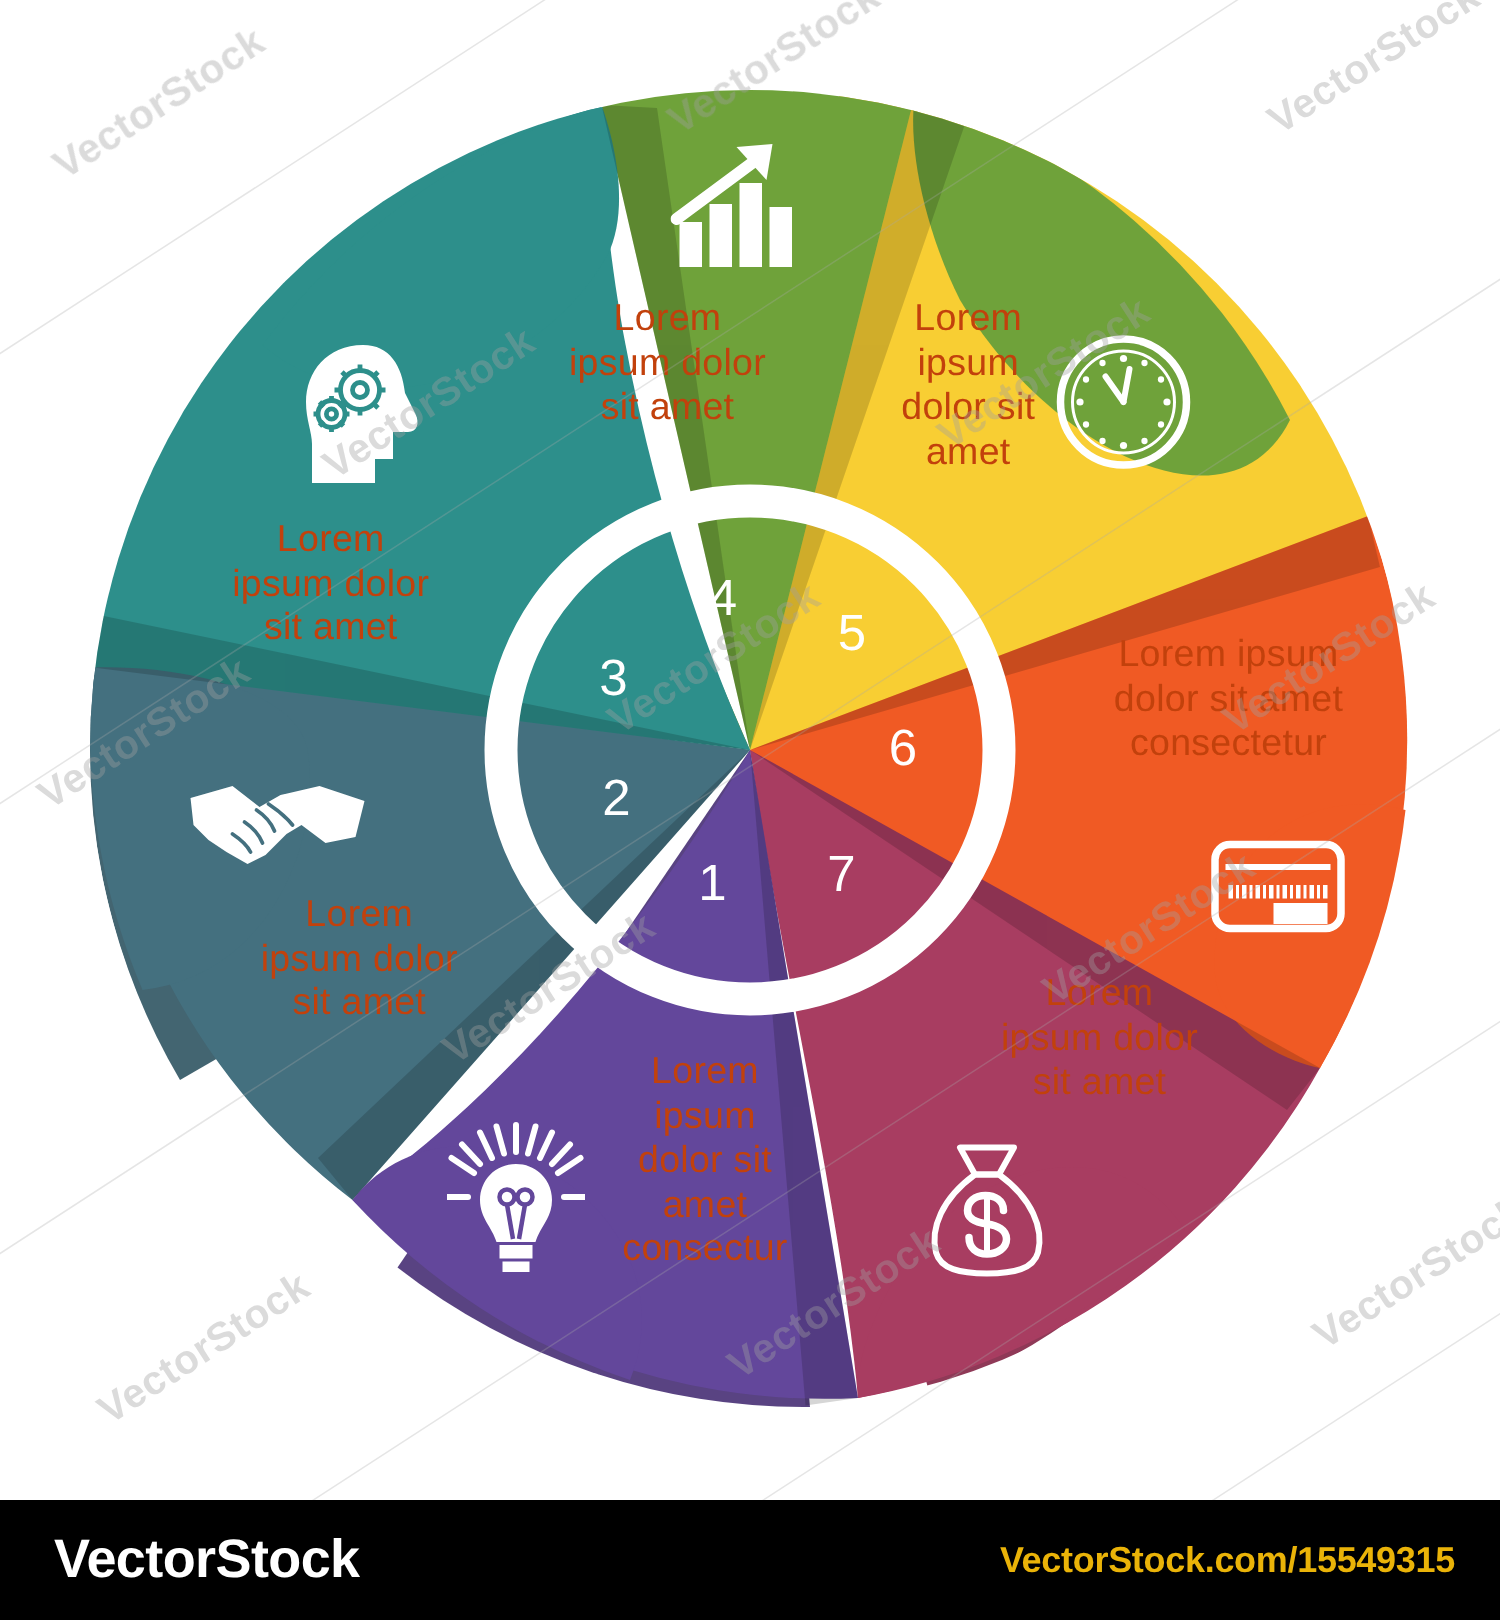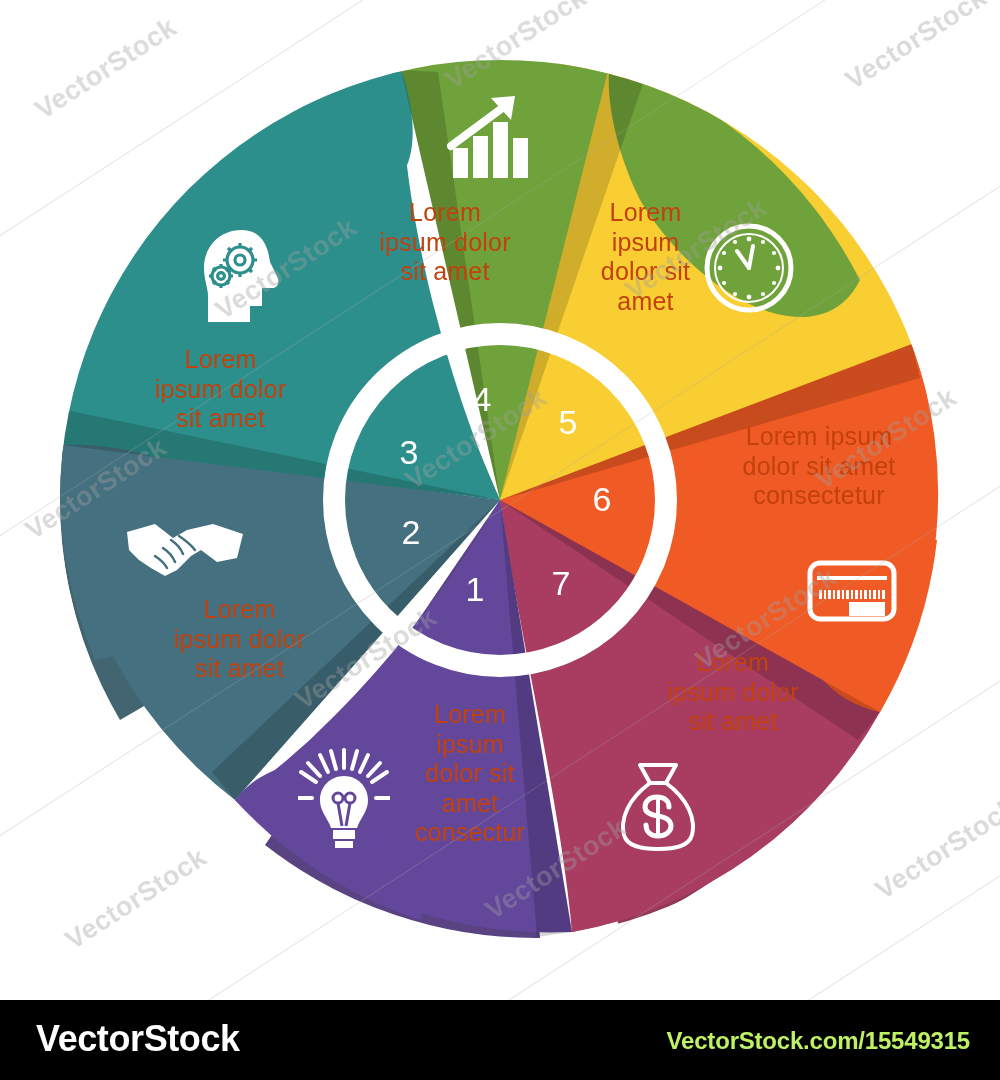--- a/index.html
+++ b/index.html
@@ -98,21 +98,21 @@
     top: 18px;
     color: #ffffff;
     font-size: 36px;
     font-weight: 700;
     letter-spacing: -0.4px;
   }
   #footer-url {
     position: absolute;
     right: 30px;
     top: 27px;
-    color: #bef264;
+    color: #eab308;
     font-size: 24px;
     font-weight: 700;
     letter-spacing: -0.2px;
   }
 </style>
 </head>
 <body>
 
 <div id="stage">
 

